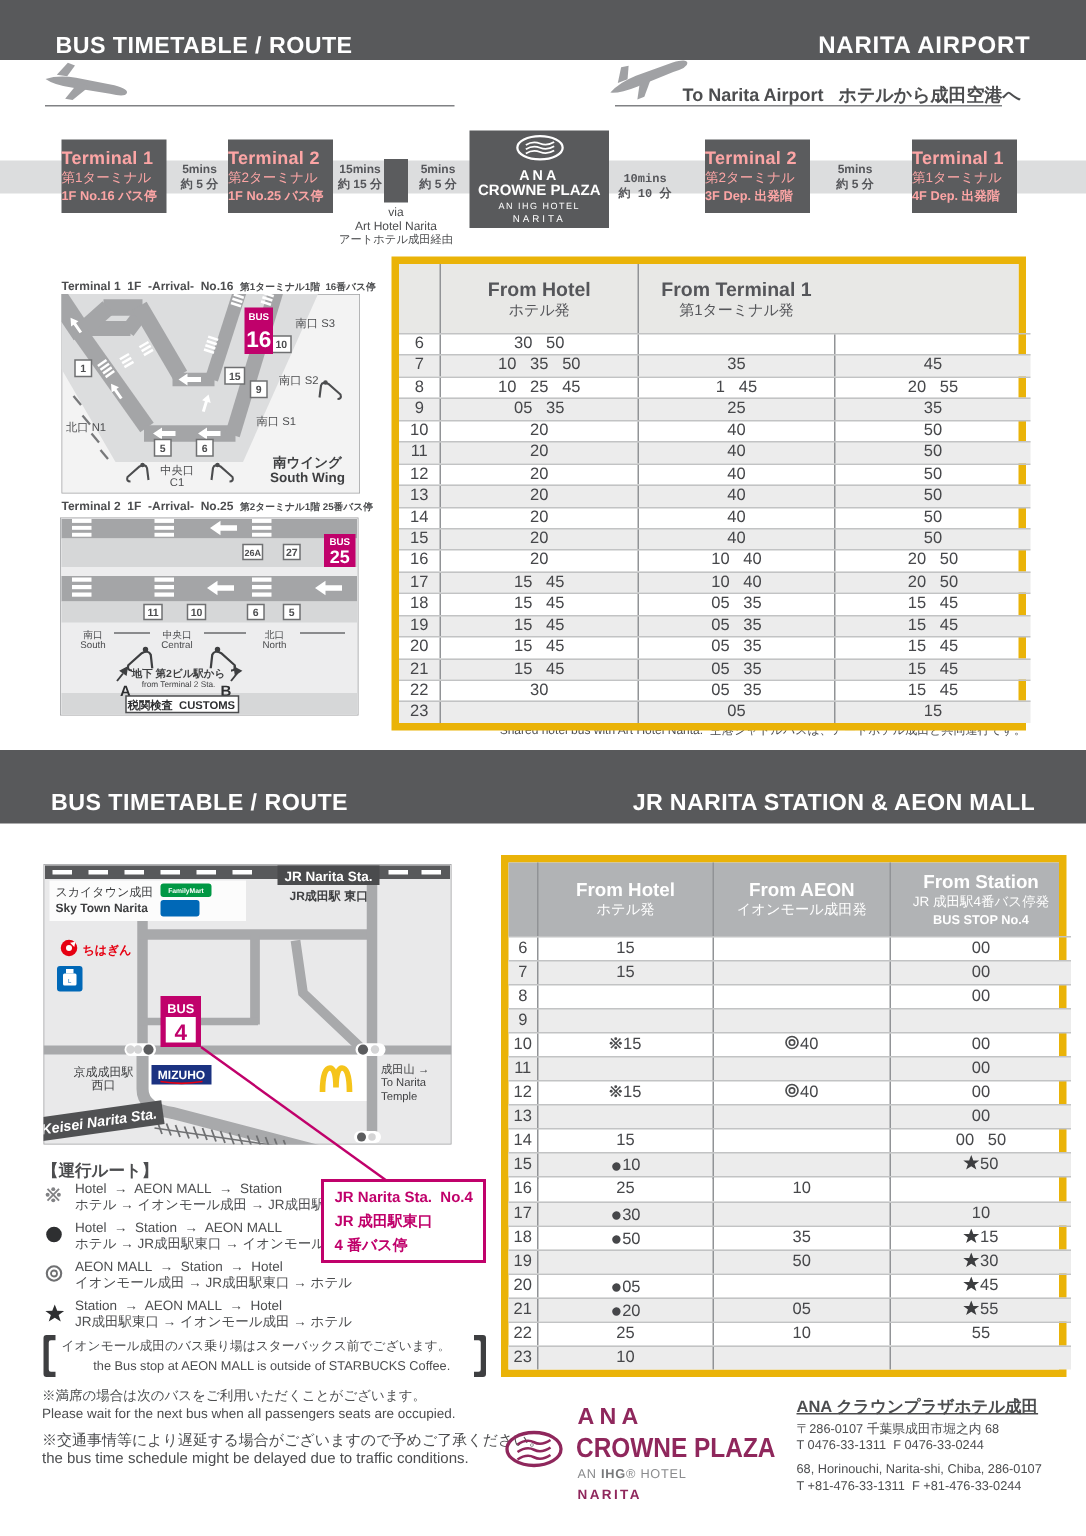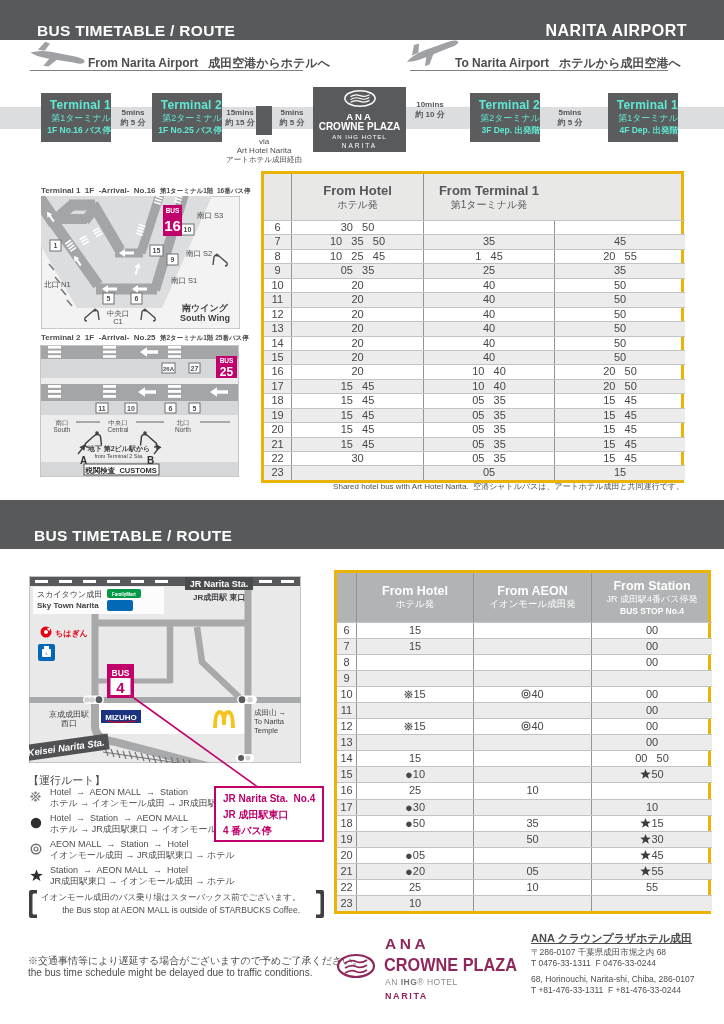--- a/index.html
+++ b/index.html
@@ -1,25 +1,25 @@
 <!DOCTYPE html>
 <html><head><meta charset="utf-8">
 <style>
 html,body{margin:0;padding:0}
 body{font-family:"Liberation Sans",sans-serif;background:#fff}
 #page{position:relative;width:724px;height:1024px;overflow:hidden;background:#fff}
 .abs{position:absolute}
 .bar{background:#58595b;color:#fff;font-weight:bold}
 .dk{color:#4c4d4f}
-.tbox{position:absolute;background:#5b5c5e;color:#5eead4;text-align:right}
+.tbox{position:absolute;background:#5b5c5e;color:#fca5a5;text-align:left}
 .tbox .en{font-weight:bold;font-size:12px;letter-spacing:.2px}
 .tbox .jp{font-size:9px}
 .tbox .fl{font-weight:bold;font-size:8.5px}
 .mins{position:absolute;text-align:center;font-weight:bold;font-size:8px;color:#55565a;line-height:10px}
-.tt{position:absolute;border:3px solid #eab308;box-sizing:border-box}
+.tt{position:absolute;border:5px solid #eab308;box-sizing:border-box}
 .tt .hd{display:grid;box-sizing:border-box}
 .tt .hd>div{border-left:1px solid #919396;display:flex;flex-direction:column;justify-content:center;text-align:center;box-sizing:border-box}
 .tt .hd>div:first-child{border-left:none}
 .tt .bd{display:grid}
 .tt .row{display:grid;box-sizing:border-box;border-top:1px solid #c2c3c4}
 .tt .row>div{border-left:1px solid #919396;text-align:center;box-sizing:border-box;white-space:pre}
 .tt .row>div:first-child{border-left:none}
 .tt .row:nth-child(even){background:#ececec}
 .t1 .row{grid-template-columns:27px 132px 131px 131px}
 .t1 .row>div{font-size:11px;line-height:13.5px;color:#46474a}
@@ -29,21 +29,20 @@
 </style></head>
 <body>
 <div id="page">
 
 <div class="abs bar" style="left:0;top:0;width:724px;height:40px;"></div>
 
 <div class="abs" style="left:37px;top:22px;color:#fff;font-weight:bold;font-size:15.5px;letter-spacing:.3px;">BUS TIMETABLE / ROUTE</div>
 
 <div class="abs" style="right:37px;top:22px;color:#fff;font-weight:bold;font-size:16px;letter-spacing:.5px;">NARITA AIRPORT</div>
 
-<div class="abs dk" style="left:88px;top:55px;font-weight:bold;font-size:12px;">From Narita Airport&nbsp;&nbsp;&nbsp;成田空港からホテルへ</div>
 
 <div class="abs" style="left:30px;top:70px;width:273px;height:1px;background:#808184;"></div>
 
 <svg class="abs" style="left:28px;top:40px" width="62" height="32" viewBox="0 0 62 32">
 <g fill="#a0a1a4" transform="translate(2,3) rotate(9,28,14)">
 <path d="M7,10 L13,1 L18,2 L14,10 Z"></path>
 <path d="M0,14 Q8,10 20,10 L46,11 Q56,12 55,15 Q54,18 44,17 L18,17 Q6,17 0,14 Z"></path>
 <path d="M22,13 L15,25 L20,25 L30,14 Z"></path>
 </g>
     </svg>
@@ -88,21 +87,21 @@
 <svg width="34" height="19" viewBox="0 0 36 20" style="margin-top:2px">
         <ellipse cx="18" cy="10" rx="16" ry="8.2" fill="none" stroke="#fff" stroke-width="1.6"></ellipse>
         <path d="M8 8 q5 -3 10 -1 q5 2 10 -1 M8 11 q5 -3 10 -1 q5 2 10 -1 M8 14 q5 -3 10 -1 q5 2 10 -1" stroke="#fff" stroke-width="1.3" fill="none"></path>
       </svg>
 <div style="font-size:9.5px;letter-spacing:2px;font-weight:bold;line-height:9px;">ANA</div>
 <div style="font-size:10px;letter-spacing:0;font-weight:bold;line-height:12px;white-space:nowrap;">CROWNE PLAZA</div>
 <div style="font-size:6px;letter-spacing:1px;line-height:8px;">AN IHG HOTEL</div>
 <div style="font-size:6.5px;letter-spacing:2px;line-height:9px;">NARITA</div>
 </div>
 
-<div class="mins" style="left:410px;top:100px;width:40px;">10mins<br>約 10 分</div>
+<div class="mins" style="left:410px;top:115px;width:40px;font-family:Liberation Mono, monospace;">10mins<br>約 10 分</div>
 
 <div class="tbox" style="left:470px;top:93px;width:70px;height:49px;">
 <div class="en" style="margin-top:5px;">Terminal 2</div>
 <div class="jp">第2ターミナル</div>
 <div class="fl">3F Dep. 出発階</div>
     </div>
 
 <div class="mins" style="left:550px;top:108px;width:40px;">5mins<br>約 5 分</div>
 
 <div class="tbox" style="left:608px;top:93px;width:70px;height:49px;">
@@ -524,20 +523,21 @@
           <div>05</div>
           <div>15</div>
         </div>
 </div>
 </div>
 
 <div class="abs bar" style="left:0;top:500px;width:724px;height:49px;"></div>
 
 <div class="abs" style="left:34px;top:527px;color:#fff;font-weight:bold;font-size:15.5px;letter-spacing:.3px;">BUS TIMETABLE / ROUTE</div>
 
+<div class="abs" style="right:34px;top:527px;color:#fff;font-weight:bold;font-size:15.5px;letter-spacing:.2px;">JR NARITA STATION &amp; AEON MALL</div>
 
 <div id="map3holder" class="abs" style="left:29px;top:576px;"><svg width="272" height="187" viewBox="0 0 272 187">
 
 <rect x="0" y="0" width="272" height="187" fill="#e9e9ea" stroke="#9fa0a2" stroke-width="1"></rect>
 
 <rect x="1" y="1" width="270" height="9" fill="#58595b"></rect>
 <g fill="#fff">
 <rect x="6" y="4" width="13" height="3"></rect>
           <rect x="30" y="4" width="13" height="3"></rect>
           <rect x="54" y="4" width="13" height="3"></rect>
@@ -718,24 +718,28 @@
 <svg width="10" height="30" viewBox="0 0 10 30" style="position:absolute;right:0;top:0;">
         <path d="M1,1 H7 Q9,1 9,3 V27 Q9,29 7,29 H1 V25.5 H4 Q5.5,25.5 5.5,24 V6 Q5.5,4.5 4,4.5 H1 Z" fill="#3e3f41"></path>
       </svg>
 <div class="dk" style="position:absolute;left:13px;top:2px;font-size:8.5px;line-height:13px;white-space:nowrap;text-align:center;">イオンモール成田のバス乗り場はスターバックス前でございます。<br><span style="margin-left:21px;">the Bus stop at AEON MALL is outside of STARBUCKS Coffee.</span></div>
 </div>
 
 <svg class="abs" style="left:130px;top:694px;" width="135" height="100" viewBox="0 0 135 100">
       <line x1="4" y1="4" x2="129" y2="94" stroke="#c0016b" stroke-width="1.6"></line>
     </svg>
 
-<div class="abs dk" style="left:28px;top:773px;font-size:11px;font-weight:normal;">【運行ルート】</div>
+<div class="abs dk" style="left:28px;top:773px;font-size:11px;font-weight:bold;">【運行ルート】</div>
 
 <div class="abs" style="left:214px;top:786px;width:110px;height:56px;border:2px solid #c0016b;background:#fff;color:#c0016b;font-size:10px;font-weight:bold;line-height:16px;padding:3px 0 0 7px;white-space:nowrap;box-sizing:border-box;">JR Narita Sta.&nbsp; No.4<br>JR 成田駅東口<br>4 番バス停</div>
 
+<div class="abs dk" style="left:28px;top:925px;font-size:9px;line-height:11.5px;">
+※満席の場合は次のバスをご利用いただくことがございます。<br>
+Please wait for the next bus when all passengers seats are occupied.
+</div>
 <div class="abs dk" style="left:28px;top:955px;font-size:10px;line-height:11.5px;">
 ※交通事情等により遅延する場合がございますので予めご了承ください。<br>
 the bus time schedule might be delayed due to traffic conditions.
 </div>
 
 <div id="logoholder" class="abs" style="left:330px;top:930px;"><svg width="210" height="72" viewBox="0 0 210 72">
 
 <g stroke="#8f275c" fill="none">
           <ellipse cx="26" cy="36" rx="18" ry="11" stroke-width="2.2"></ellipse>
 <path d="M15,33 q6,-4 11,-1.5 q5,2.5 11,-1.5 M15,38 q6,-4 11,-1.5 q5,2.5 11,-1.5 M15,43 q6,-4 11,-1.5 q5,2.5 11,-1.5" stroke-width="1.7"></path>

